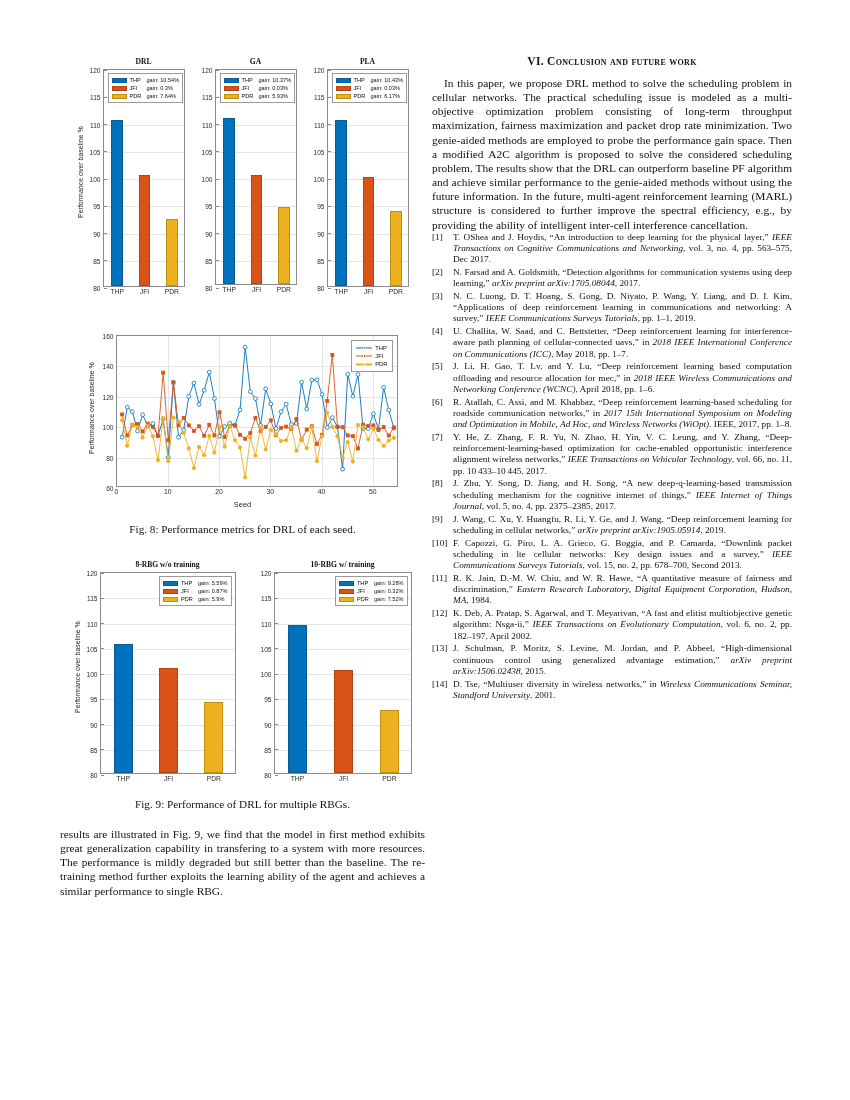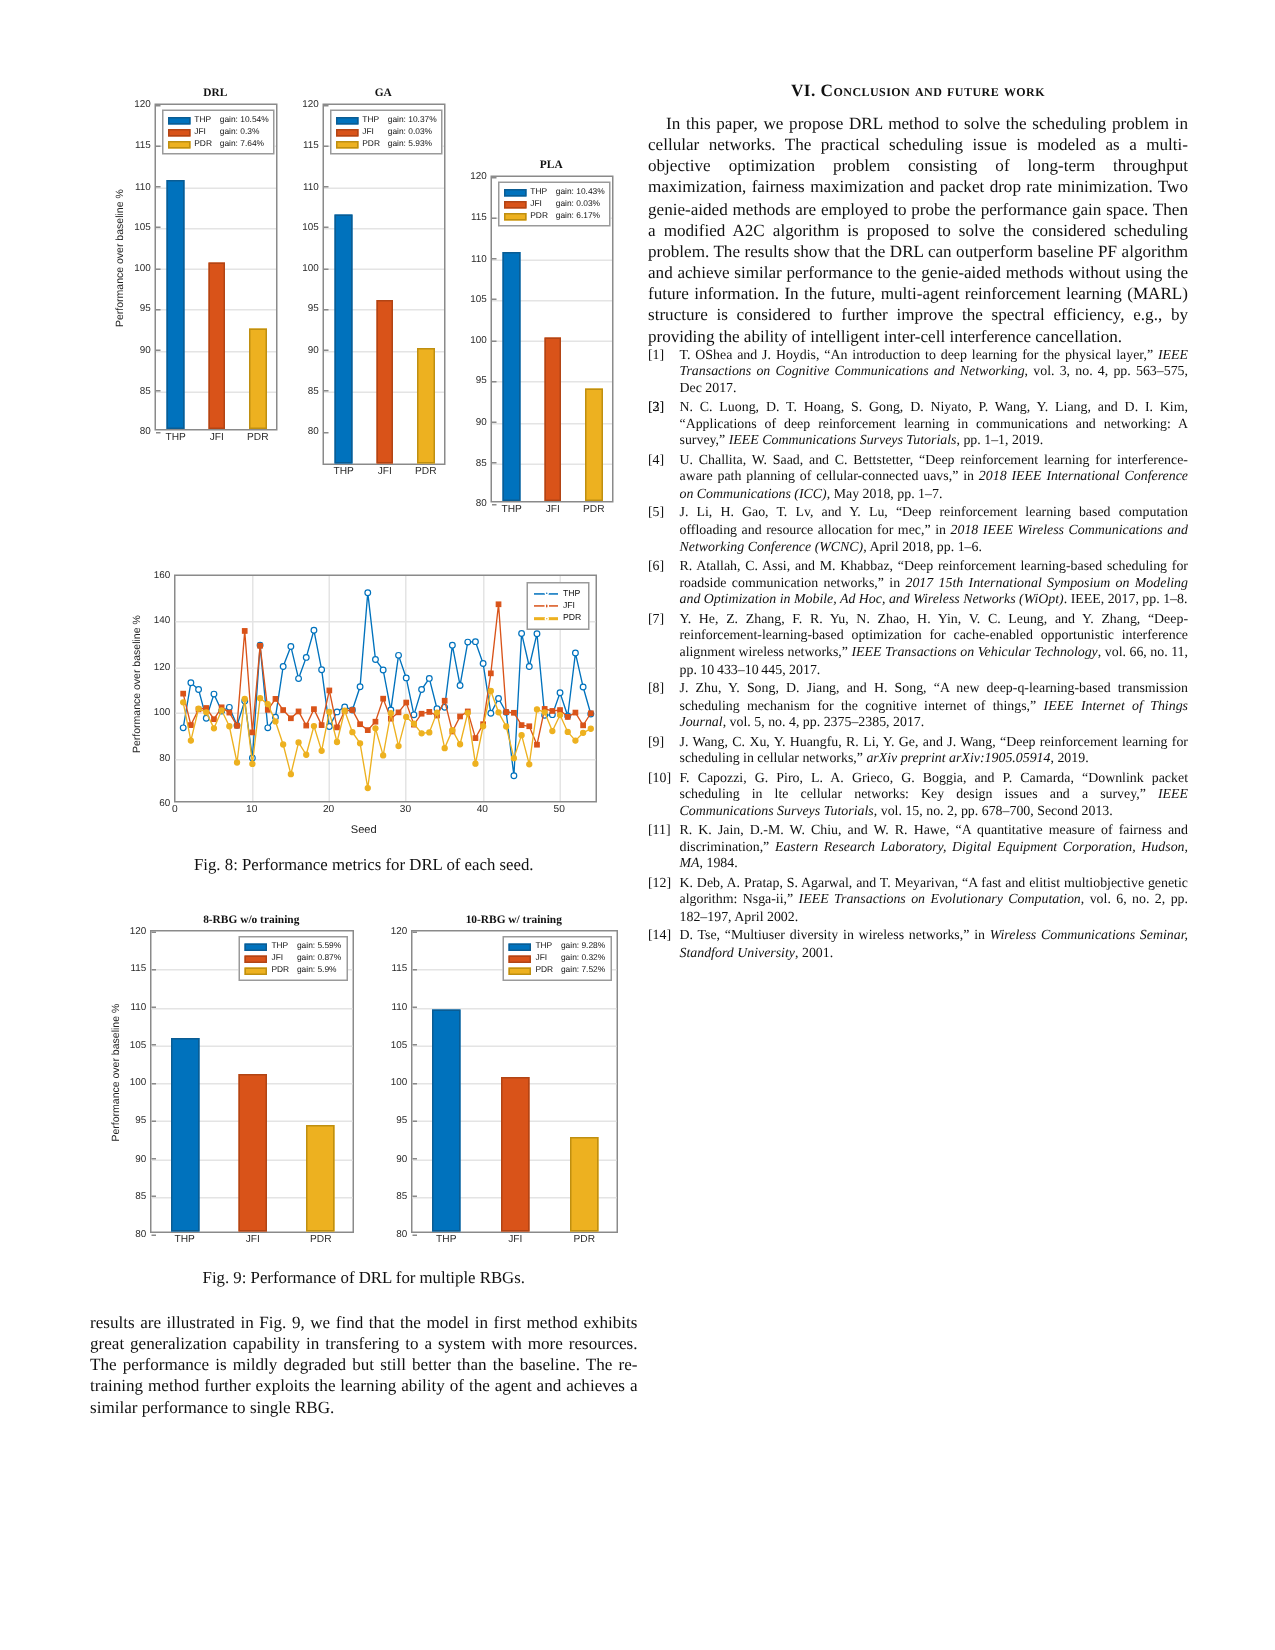--- a/index.html
+++ b/index.html
@@ -170,21 +170,21 @@
                   <span class="swatch" style="background: rgb(237, 177, 32); border-color: rgb(191, 143, 16);"></span>
                   <span class="lg-name">PDR</span>
                   <span>gain: 7.64%</span>
                 </div>
               </div>
               <div class="plot-title">DRL</div>
             </div>
             <div class="ylabel" style="left: 8px; top: 163px;">Performance over baseline %</div>
           </div>
           <div class="mplot" style="width: 108px; height: 248px; margin-right: 4px;">
-            <div class="axes" style="left: 18px; top: 14px; width: 82px; height: 241px;">
+            <div class="axes" style="left: 18px; top: 14px; width: 82px; height: 216px;">
               <div class="ytick" style="top: 218px;">80</div>
               <div class="tickmark" style="left: 0px; top: 217.5px; width: 3px; height: 1px;"></div>
               <div class="grid-line h" style="top: 190.75px;"></div>
               <div class="ytick" style="top: 190.75px;">85</div>
               <div class="tickmark" style="left: 0px; top: 190.25px; width: 3px; height: 1px;"></div>
               <div class="grid-line h" style="top: 163.5px;"></div>
               <div class="ytick" style="top: 163.5px;">90</div>
               <div class="tickmark" style="left: 0px; top: 163px; width: 3px; height: 1px;"></div>
               <div class="grid-line h" style="top: 136.25px;"></div>
               <div class="ytick" style="top: 136.25px;">95</div>
@@ -222,21 +222,21 @@
                 </div>
                 <div class="legend-row">
                   <span class="swatch" style="background: rgb(237, 177, 32); border-color: rgb(191, 143, 16);"></span>
                   <span class="lg-name">PDR</span>
                   <span>gain: 5.93%</span>
                 </div>
               </div>
               <div class="plot-title">GA</div>
             </div>
           </div>
-          <div class="mplot" style="width: 108px; height: 248px; margin-right: 0px; margin-top: 48px;">
+          <div class="mplot" style="width: 108px; height: 248px; margin-right: 0px;">
             <div class="axes" style="left: 18px; top: 14px; width: 82px; height: 218px;">
               <div class="ytick" style="top: 218px;">80</div>
               <div class="tickmark" style="left: 0px; top: 217.5px; width: 3px; height: 1px;"></div>
               <div class="grid-line h" style="top: 190.75px;"></div>
               <div class="ytick" style="top: 190.75px;">85</div>
               <div class="tickmark" style="left: 0px; top: 190.25px; width: 3px; height: 1px;"></div>
               <div class="grid-line h" style="top: 163.5px;"></div>
               <div class="ytick" style="top: 163.5px;">90</div>
               <div class="tickmark" style="left: 0px; top: 163px; width: 3px; height: 1px;"></div>
               <div class="grid-line h" style="top: 136.25px;"></div>
@@ -627,27 +627,28 @@
   <div class="col-right">
     <h2 class="sec-title">
       <span class="num">VI.</span>
       <span>Conclusion and future work</span>
     </h2>
 
     <p class="body">In this paper, we propose DRL method to solve the scheduling problem in cellular networks. The practical scheduling issue is modeled as a multi-objective optimization problem consisting of long-term throughput maximization, fairness maximization and packet drop rate minimization. Two genie-aided methods are employed to probe the performance gain space. Then a modified A2C algorithm is proposed to solve the considered scheduling problem. The results show that the DRL can outperform baseline PF algorithm and achieve similar performance to the genie-aided methods without using the future information. In the future, multi-agent reinforcement learning (MARL) structure is considered to further improve the spectral efficiency, e.g., by providing the ability of intelligent inter-cell interference cancellation.</p>
 
     <ol class="refs" id="refs-mount">
         <li><span class="tag">[1]</span><span><span>T. OShea and J. Hoydis, “An introduction to deep learning for the physical layer,” </span><i>IEEE Transactions on Cognitive Communications and Networking</i><span>, vol. 3, no. 4, pp. 563–575, Dec 2017.</span></span></li>
-        <li><span class="tag">[2]</span></li>
+        <li><span class="tag">[2]</span><span><span>N. Farsad and A. Goldsmith, “Detection algorithms for communication systems using deep learning,” </span><i>arXiv preprint arXiv:1705.08044</i><span>, 2017.</span></span></li>
         <li><span class="tag">[3]</span><span><span>N. C. Luong, D. T. Hoang, S. Gong, D. Niyato, P. Wang, Y. Liang, and D. I. Kim, “Applications of deep reinforcement learning in communications and networking: A survey,” </span><i>IEEE Communications Surveys Tutorials</i><span>, pp. 1–1, 2019.</span></span></li>
         <li><span class="tag">[4]</span><span><span>U. Challita, W. Saad, and C. Bettstetter, “Deep reinforcement learning for interference-aware path planning of cellular-connected uavs,” in </span><i>2018 IEEE International Conference on Communications (ICC)</i><span>, May 2018, pp. 1–7.</span></span></li>
         <li><span class="tag">[5]</span><span><span>J. Li, H. Gao, T. Lv, and Y. Lu, “Deep reinforcement learning based computation offloading and resource allocation for mec,” in </span><i>2018 IEEE Wireless Communications and Networking Conference (WCNC)</i><span>, April 2018, pp. 1–6.</span></span></li>
         <li><span class="tag">[6]</span><span><span>R. Atallah, C. Assi, and M. Khabbaz, “Deep reinforcement learning-based scheduling for roadside communication networks,” in </span><i>2017 15th International Symposium on Modeling and Optimization in Mobile, Ad Hoc, and Wireless Networks (WiOpt)</i><span>.   IEEE, 2017, pp. 1–8.</span></span></li>
         <li><span class="tag">[7]</span><span><span>Y. He, Z. Zhang, F. R. Yu, N. Zhao, H. Yin, V. C. Leung, and Y. Zhang, “Deep-reinforcement-learning-based optimization for cache-enabled opportunistic interference alignment wireless networks,” </span><i>IEEE Transactions on Vehicular Technology</i><span>, vol. 66, no. 11, pp. 10 433–10 445, 2017.</span></span></li>
         <li><span class="tag">[8]</span><span><span>J. Zhu, Y. Song, D. Jiang, and H. Song, “A new deep-q-learning-based transmission scheduling mechanism for the cognitive internet of things,” </span><i>IEEE Internet of Things Journal</i><span>, vol. 5, no. 4, pp. 2375–2385, 2017.</span></span></li>
         <li><span class="tag">[9]</span><span><span>J. Wang, C. Xu, Y. Huangfu, R. Li, Y. Ge, and J. Wang, “Deep reinforcement learning for scheduling in cellular networks,” </span><i>arXiv preprint arXiv:1905.05914</i><span>, 2019.</span></span></li>
         <li><span class="tag">[10]</span><span><span>F. Capozzi, G. Piro, L. A. Grieco, G. Boggia, and P. Camarda, “Downlink packet scheduling in lte cellular networks: Key design issues and a survey,” </span><i>IEEE Communications Surveys Tutorials</i><span>, vol. 15, no. 2, pp. 678–700, Second 2013.</span></span></li>
         <li><span class="tag">[11]</span><span><span>R. K. Jain, D.-M. W. Chiu, and W. R. Hawe, “A quantitative measure of fairness and discrimination,” </span><i>Eastern Research Laboratory, Digital Equipment Corporation, Hudson, MA</i><span>, 1984.</span></span></li>
         <li><span class="tag">[12]</span><span><span>K. Deb, A. Pratap, S. Agarwal, and T. Meyarivan, “A fast and elitist multiobjective genetic algorithm: Nsga-ii,” </span><i>IEEE Transactions on Evolutionary Computation</i><span>, vol. 6, no. 2, pp. 182–197, April 2002.</span></span></li>
+        <li><span class="tag">[13]</span><span><span>J. Schulman, P. Moritz, S. Levine, M. Jordan, and P. Abbeel, “High-dimensional continuous control using generalized advantage estimation,” </span><i>arXiv preprint arXiv:1506.02438</i><span>, 2015.</span></span></li>
         <li><span class="tag">[14]</span><span><span>D. Tse, “Multiuser diversity in wireless networks,” in </span><i>Wireless Communications Seminar, Standford University</i><span>, 2001.</span></span></li>
       </ol>
   </div>
 </div>
 
 </body></html>

